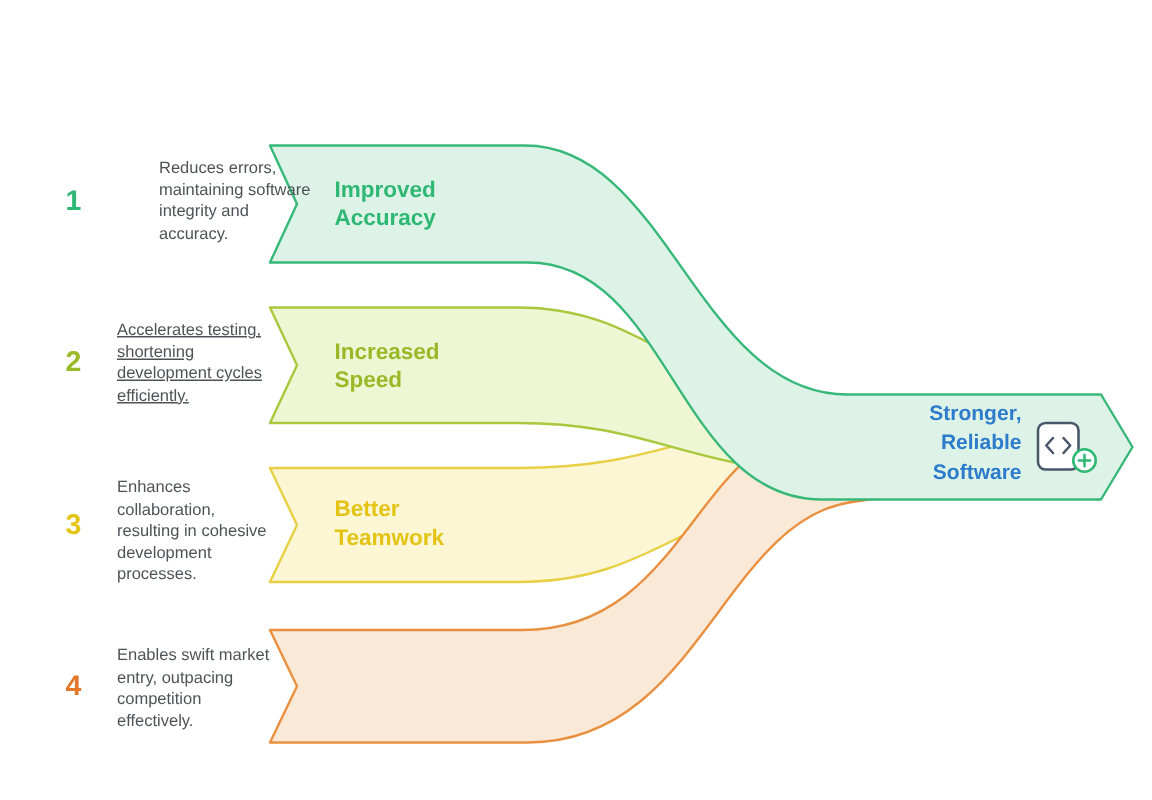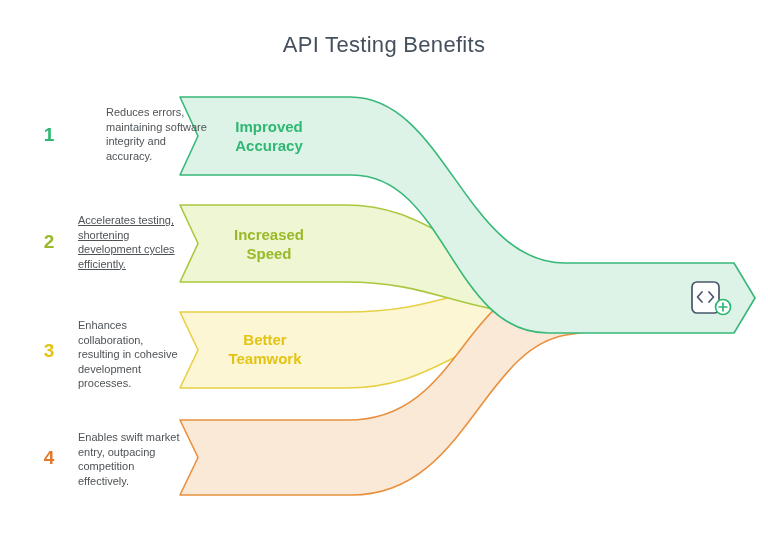--- a/index.html
+++ b/index.html
@@ -12,40 +12,39 @@
     font-size:22px;font-weight:500;color:#45505e;letter-spacing:.3px;
   }
   svg.flow{position:absolute;left:0;top:0;}
   .band{stroke-width:1.6;stroke-linejoin:round;}
   .band.green {fill:#ddf3e7;stroke:#37b878;}
   .band.lime  {fill:#eef6d3;stroke:#a9c83d;}
   .band.yellow{fill:#fcf6d4;stroke:#e7d044;}
   .band.orange{fill:#fbe9d8;stroke:#e8903f;}
   .num{position:absolute;left:38px;width:22px;text-align:center;font-size:19px;font-weight:700;}
   .desc{position:absolute;left:78px;width:104px;font-size:11px;line-height:1.32;color:#4e5357;}
-  .blabel{position:absolute;left:223px;font-size:15px;font-weight:700;line-height:1.25;text-align:center;}
+  .blabel{position:absolute;left:223px;font-size:15px;font-weight:700;line-height:1.25;}
   .c1{color:#2eb873;} .c2{color:#9ab929;} .c3{color:#e3c414;} .c4{color:#e2782a;}
   .n1{top:124px;} .n2{top:231px;} .n3{top:340px;} .n4{top:447px;}
   .d1{top:105px;margin-left:28px;} .d2{top:213px;text-decoration:underline;} .d3{top:318px;} .d4{top:430px;}
   .l1{top:118px;width:92px;}
   .l2{top:226px;width:92px;}
   .l3{top:331px;width:84px;}
   .l4{top:438px;width:124px;}
   .outcome{
     position:absolute;left:597px;top:266px;width:84px;text-align:right;
     font-size:14px;font-weight:700;line-height:1.38;color:#2d7ccc;
   }
   .oicon{position:absolute;left:690px;top:280px;width:42px;height:38px;}
 </style>
 </head>
 <body>
 
 <div class="stage">
 
-  <div class="title">API Testing Benefits</div>
 
   <svg class="flow" width="768" height="533" viewBox="0 0 768 533" aria-hidden="true">
     <path class="band yellow" d="M 180 312 L 345 312 C 440 312 458 284 552 280 L 585 279 L 585 331 L 552 331 C 458 333 440 388 345 388 L 180 388 L 198 350 Z"></path>
     <path class="band lime" d="M 180 205 L 345 205 C 435 205 455 266 555 268 L 585 268 L 585 318 L 555 316 C 455 312 435 282 345 282 L 180 282 L 198 243.5 Z"></path>
     <path class="band orange" d="M 180 420 L 348 420 C 458 420 462 290 552 280 L 592 275 L 606 329 L 566 335 C 482 349 465 495 352 495 L 180 495 L 198 457.5 Z"></path>
     <path class="band green" d="M 180 97 L 350 97 C 445 97 465 263 565 263 L 734 263 L 755 298 L 734 333 L 548 333 C 452 333 446 175 352 175 L 180 175 L 198 136 Z"></path>
   </svg>
 
   <div class="num n1 c1">1</div>
   <div class="num n2 c2">2</div>
@@ -54,20 +53,21 @@
 
   <div class="desc d1">Reduces errors, maintaining software integrity and accuracy.</div>
   <div class="desc d2">Accelerates testing, shortening development cycles efficiently.</div>
   <div class="desc d3">Enhances collaboration, resulting in cohesive development processes.</div>
   <div class="desc d4">Enables swift market entry, outpacing competition effectively.</div>
 
   <div class="blabel l1 c1">Improved Accuracy</div>
   <div class="blabel l2 c2">Increased Speed</div>
   <div class="blabel l3 c3">Better Teamwork</div>
 
+  <div class="outcome">Stronger, Reliable Software</div>
 
   <svg class="oicon" viewBox="0 0 42 38" aria-hidden="true">
     <rect x="2" y="2" width="27" height="31" rx="5" fill="#ffffff" stroke="#49576b" stroke-width="1.7"></rect>
     <path d="M12 12 L7.5 17 L12 22" fill="none" stroke="#49576b" stroke-width="1.7" stroke-linecap="round" stroke-linejoin="round"></path>
     <path d="M19 12 L23.5 17 L19 22" fill="none" stroke="#49576b" stroke-width="1.7" stroke-linecap="round" stroke-linejoin="round"></path>
     <circle cx="33" cy="27" r="7.5" fill="#ffffff" stroke="#2eb873" stroke-width="1.7"></circle>
     <path d="M33 23.2 L33 30.8 M29.2 27 L36.8 27" fill="none" stroke="#2eb873" stroke-width="1.7" stroke-linecap="round"></path>
   </svg>
 
 </div>

